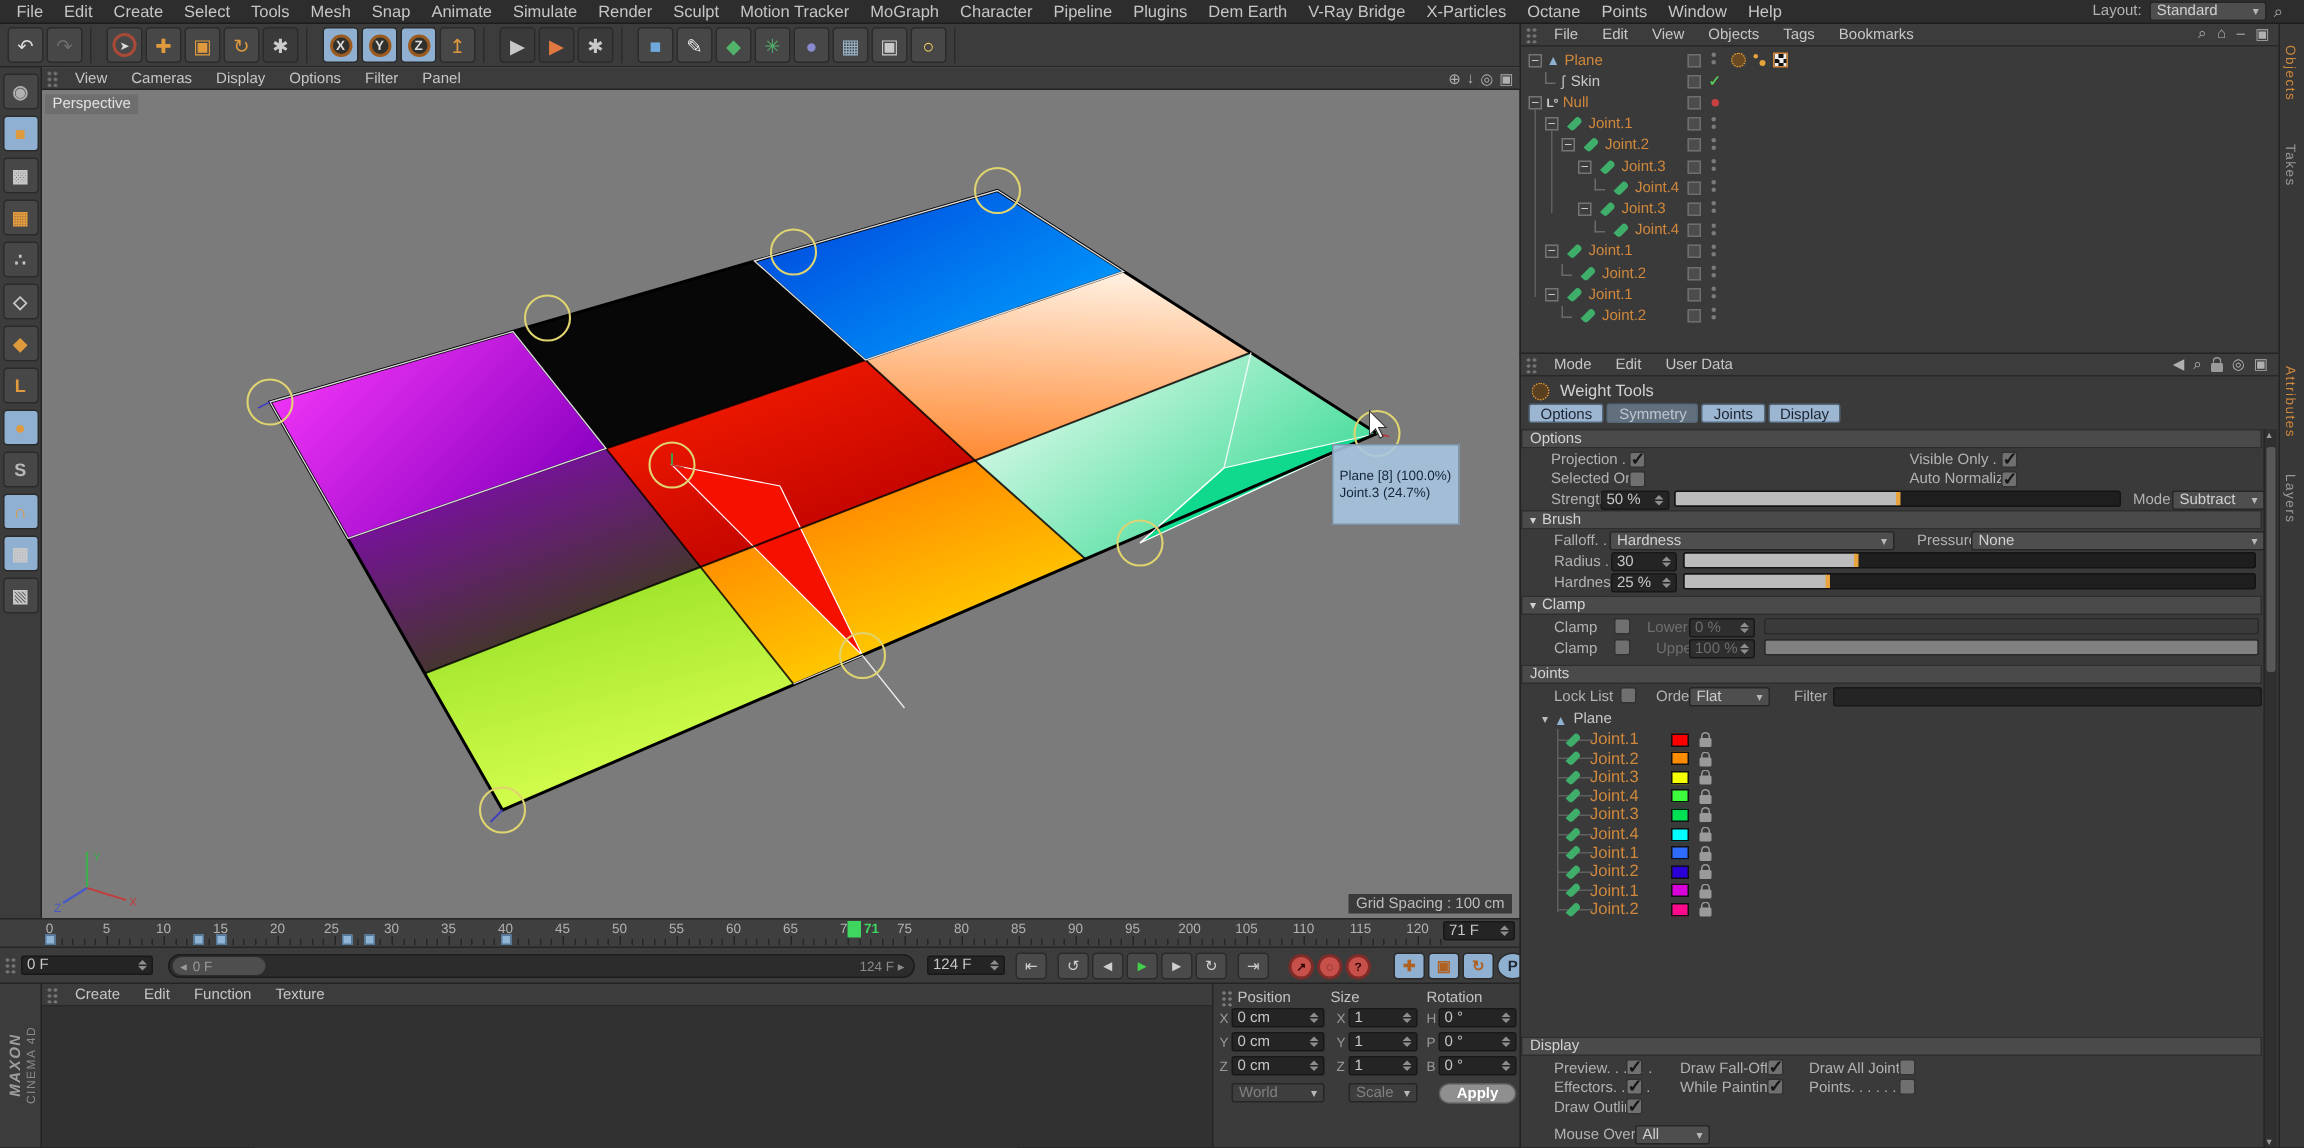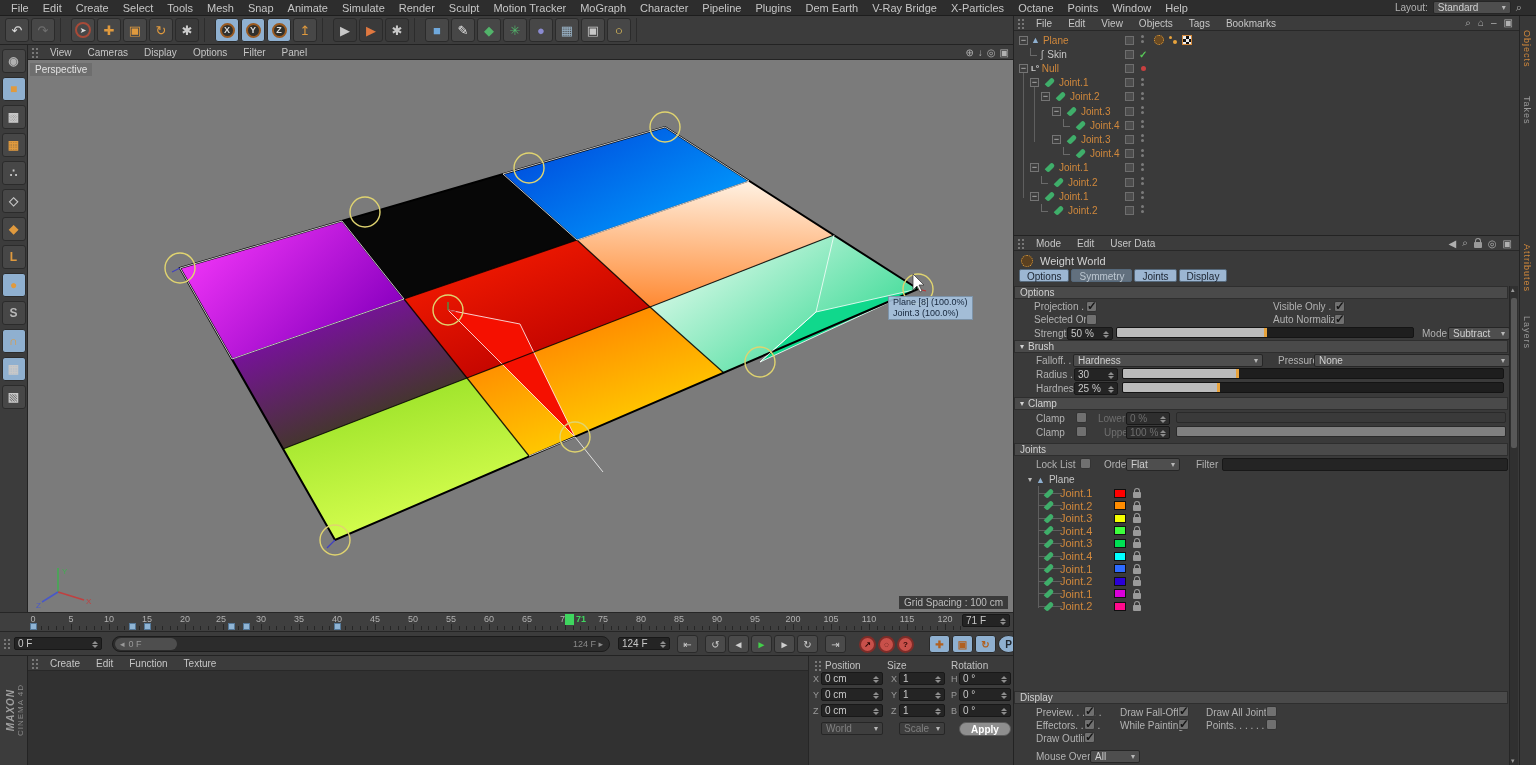--- a/index.html
+++ b/index.html
@@ -29,40 +29,40 @@
   
   .viewport{left:28px;top:45px;width:985px;height:567px;background:#7a7a7a;}
   .vpmenu{position:absolute;left:0;top:0;width:985px;height:15px;background:#3c3c3c;border-bottom:1px solid #232323;
           display:flex;align-items:center;font-size:10px;}
   .vpmenu .mitem{padding:0 8px;font-size:10px;}
   .vpicons{position:absolute;right:4px;top:0;height:15px;display:flex;align-items:center;gap:4px;color:#b0b0b0;font-size:10px;}
   .vcanvas{position:absolute;left:0;top:15px;width:985px;height:552px;background:#7b7b7b;overflow:hidden;}
   .persp{position:absolute;left:2px;top:3px;background:#6e6e6e;color:#e2e2e2;font-size:10px;padding:0 5px;height:13px;line-height:13px;}
   .gridlab{position:absolute;right:5px;bottom:3px;background:#3a3a3a;color:#bdbdbd;font-size:10px;padding:0 5px;height:13px;line-height:13px;}
   .vtooltip{position:absolute;left:860px;top:236px;background:rgba(168,198,228,0.88);border:1px solid #7d93a8;
-            color:#15253a;font-size:9px;line-height:11px;padding:0 4px;white-space:nowrap;}
+            color:#15253a;font-size:9px;line-height:11px;padding:15px 4px;white-space:nowrap;}
   
   .timeline{left:0;top:612px;width:1013px;height:20px;background:#3f3f3f;border-top:1px solid #262626;border-bottom:1px solid #262626;}
   .tnum{position:absolute;top:1px;font-size:9px;color:#b2b2b2;transform:translateX(-50%);}
   .tick{position:absolute;bottom:1px;width:1px;background:#262626;}
   .kf{position:absolute;top:10px;width:7px;height:7px;background:#8fb4d4;border:1px solid #55799a;}
   .curf{position:absolute;top:1px;width:9px;height:11px;background:#3fd65f;}
   .curflab{position:absolute;top:1px;font-size:9px;color:#3fd65f;font-weight:bold;}
   .framebox{position:absolute;left:962px;top:1px;width:48px;height:16px;}
   .transport{left:0;top:632px;width:1013px;height:24px;background:#3c3c3c;border-bottom:1px solid #232323;display:flex;align-items:center;}
   .tpb{width:21px;height:18px;margin:0 1px;background:#4a4a4a;border:1px solid #2a2a2a;border-radius:3px;color:#cfcfcf;
        display:flex;align-items:center;justify-content:center;font-size:10px;}
   .tpb.green{color:#43d04a;}
   .tpb.red{width:17px;height:17px;border-radius:50%;background:#c8504a;border:2px solid #7e2c28;color:#2e0603;font-size:8px;font-weight:bold;}
   .tpb.blue{background:#8fb0d0;color:#b06020;font-weight:bold;}
   .tpb.bluep{background:#8fb0d0;color:#202830;font-weight:bold;border-radius:50%;}
   .tpb.orange{background:transparent;border:none;color:#e8a33c;font-size:15px;font-weight:bold;}
   
   .field{background:#242424;border:1px solid #181818;border-radius:2px;color:#c8c8c8;font-size:10px;
-         display:flex;padding:0 3px;height:13px;}
+         display:flex;align-items:center;padding:0 3px;height:13px;}
   .field.dim{color:#6e6e6e;background:#2e2e2e;}
   .spin{margin-left:auto;display:flex;flex-direction:column;align-items:center;}
   .spin i{display:block;width:0;height:0;border:3px solid transparent;}
   .spin i.u{border-bottom-color:#8e8e8e;margin-bottom:1px;}
   .spin i.d{border-top-color:#8e8e8e;}
   .dd{background:#4e4e4e;border:1px solid #262626;border-radius:2px;color:#d0d0d0;font-size:10px;
       display:flex;align-items:center;padding:0 4px;height:13px;}
   .dd .arr{margin-left:auto;font-size:8px;color:#b8b8b8;padding-left:4px;}
   .dd.dim{background:#3e3e3e;color:#808080;}
   .cb{width:11px;height:11px;background:#707070;border:1px solid #333;border-radius:2px;position:relative;}
@@ -370,21 +370,21 @@
           <line x1="890" y1="229" x2="890" y2="221" stroke="#2fae4f"></line>
             <line x1="890" y1="229" x2="898" y2="231" stroke="#c03030"></line>
           <line x1="307" y1="480" x2="299" y2="488" stroke="#4040c0"></line>
           <line x1="152" y1="208" x2="144" y2="212" stroke="#4040c0"></line>
         </g>
         <polygon points="885,214 885,230 889,226 892,232 894,231 891,225 896,225" fill="#ffffff" stroke="#303030" stroke-width="0.7"></polygon>
       </svg>
       <div class="persp">Perspective</div>
       <div class="vtooltip">
         <div>Plane [8] (100.0%)</div>
-        <div>Joint.3 (100.0%)</div>
+        <div>Joint.3 (24.7%)</div>
       </div>
       <div class="gridlab">Grid Spacing : 100 cm</div>
       <svg class="abs" style="left:8px;top:500px;" width="60" height="48">
         <line x1="22" y1="32" x2="22" y2="8" stroke="#3fae4f" stroke-width="1.5"></line>
         <line x1="22" y1="32" x2="48" y2="40" stroke="#c04040" stroke-width="1.5"></line>
         <line x1="22" y1="32" x2="6" y2="42" stroke="#4858c8" stroke-width="1.5"></line>
         <text x="26" y="14" font-size="8" fill="#3fae4f">Y</text>
         <text x="50" y="44" font-size="8" fill="#c04040">X</text>
         <text x="0" y="48" font-size="8" fill="#4858c8">Z</text>
       </svg>
@@ -902,21 +902,21 @@
         <div class="mitem">User Data</div>
         <div style="margin-left: auto; display: flex; gap: 6px; padding-right: 8px; color: rgb(176, 176, 176); align-items: center;">
           <div>◀</div>
           <div>⌕</div>
           <div class="lockic"></div>
           <div>◎</div>
           <div>▣</div>
         </div>
       </div>
       <div style="position: absolute; left: 7px; top: 19px; width: 12px; height: 12px; border-radius: 50%; border: 1px dotted rgb(232, 163, 60); background: rgb(90, 64, 32);"></div>
-      <div style="position: absolute; left: 26px; top: 19px; font-size: 11px; color: rgb(210, 210, 210);">Weight World</div>
+      <div style="position: absolute; left: 26px; top: 19px; font-size: 11px; color: rgb(210, 210, 210);">Weight Tools</div>
       <div style="position: absolute; left: 5px; top: 33px; display: flex;">
         <div class="amtab">Options</div>
         <div class="amtab dim">Symmetry</div>
         <div class="amtab">Joints</div>
         <div class="amtab">Display</div>
       </div>
       <div class="ghead" style="position: absolute; left: 0px; top: 50px; width: 494px;">
         <div>Options</div>
       </div>
       <div class="ghead" style="position: absolute; left: 0px; top: 104px; width: 494px;">

